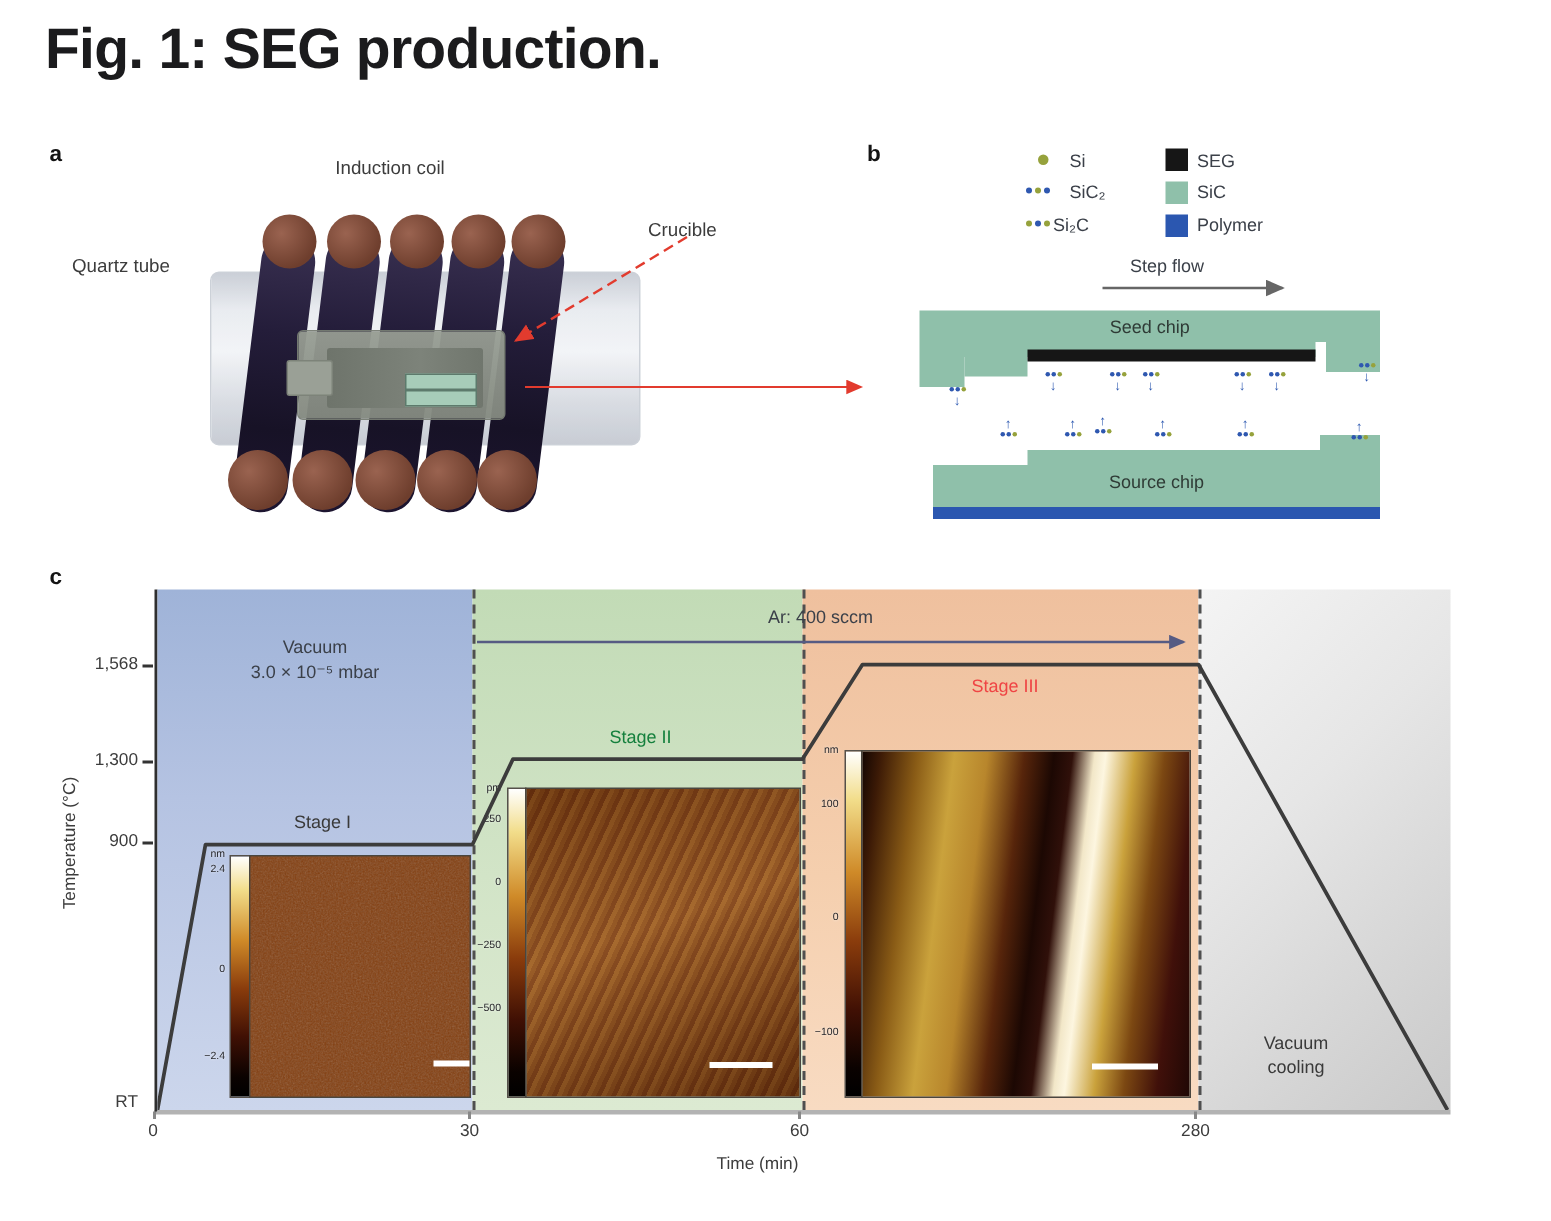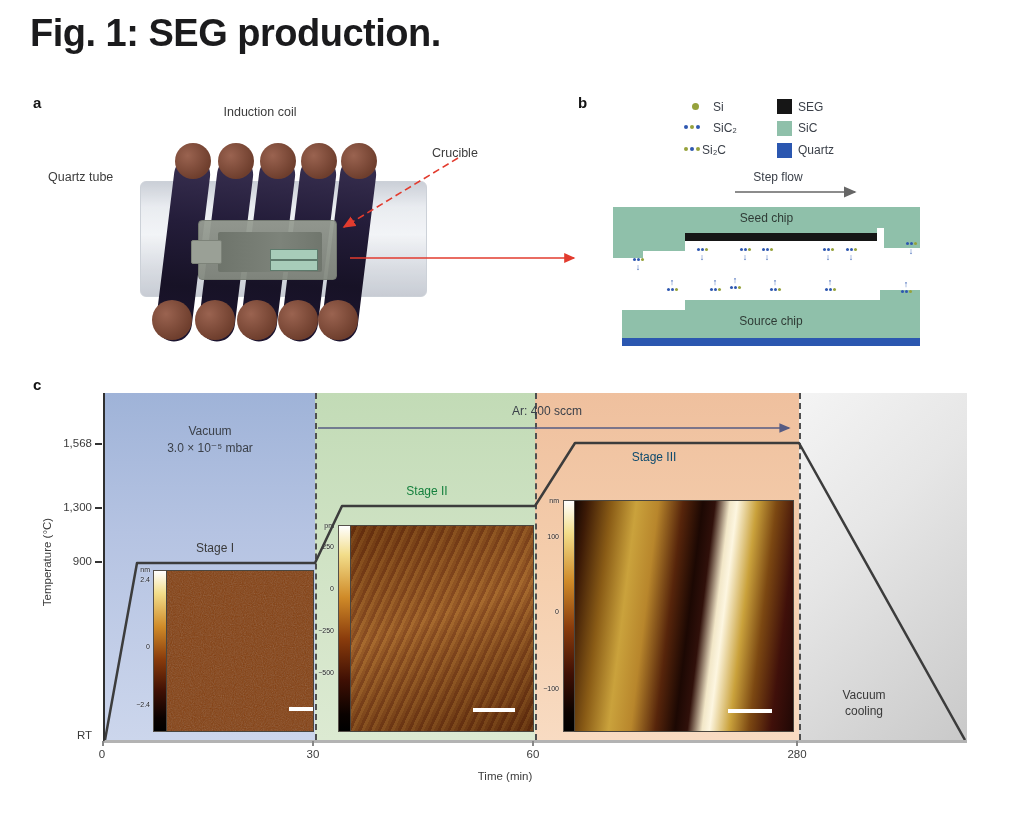--- a/index.html
+++ b/index.html
@@ -99,21 +99,21 @@
 
   <div class="abs cap" style="left:713px;top:100px">Si</div>
   <div class="abs cap" style="left:713px;top:121px">SiC₂</div>
   <div class="abs cap" style="left:702px;top:143px">Si₂C</div>
 
   <div class="abs sq" style="left:777px;top:99px;background:#161616"></div>
   <div class="abs sq teal" style="left:777px;top:121px"></div>
   <div class="abs sq" style="left:777px;top:143px;background:#2b57b0"></div>
   <div class="abs cap" style="left:798px;top:100px">SEG</div>
   <div class="abs cap" style="left:798px;top:121px">SiC</div>
-  <div class="abs cap" style="left:798px;top:143px">Quartz</div>
+  <div class="abs cap" style="left:798px;top:143px">Polymer</div>
 
   <div class="abs cap ctr" style="left:708px;top:170px;width:140px">Step flow</div>
 
   <div class="abs teal" style="left:613px;top:207px;width:307px;height:31px"></div>
   <div class="abs teal" style="left:613px;top:238px;width:30px;height:20px"></div>
   <div class="abs teal" style="left:643px;top:238px;width:42px;height:13px"></div>
   <div class="abs" style="left:877px;top:228px;width:7px;height:22px;background:#fff"></div>
   <div class="abs teal" style="left:884px;top:233px;width:36px;height:15px"></div>
   <div class="abs" style="left:685px;top:233px;width:192px;height:8px;background:#161616"></div>
   <div class="abs cap ctr" style="left:613px;top:211px;width:307px;color:#2f3b36">Seed chip</div>
@@ -234,21 +234,21 @@
       </defs>
       <polyline points="0,347 32,170 210,170 237,113 430,113 470,50 694,50 860,347" fill="none" stroke="#3c3c3c" stroke-width="2.5" stroke-linejoin="round"></polyline>
       <line x1="213" y1="35" x2="684" y2="35" stroke="#565b83" stroke-width="1.6" marker-end="url(#ah-ar)"></line>
     </svg>
 
     <div class="abs cap ctr" style="left:15px;top:31px;width:180px;z-index:40">Vacuum</div>
     <div class="abs cap ctr" style="left:15px;top:48px;width:180px;z-index:40">3.0 × 10⁻⁵ mbar</div>
     <div class="abs cap ctr" style="left:352px;top:11px;width:180px;z-index:40">Ar: 400 sccm</div>
     <div class="abs cap ctr" style="left:50px;top:148px;width:120px;z-index:40;color:#3a3a3a">Stage I</div>
     <div class="abs cap ctr" style="left:262px;top:91px;width:120px;z-index:40;color:#15803d">Stage II</div>
-    <div class="abs cap ctr" style="left:489px;top:57px;width:120px;z-index:40;color:#0c4a6e">Stage III</div>
+    <div class="abs cap ctr" style="left:505px;top:57px;width:120px;z-index:40;color:#ef4444">Stage III</div>
     <div class="abs cap ctr" style="left:709px;top:295px;width:100px;z-index:40;color:#3a3a3a">Vacuum</div>
     <div class="abs cap ctr" style="left:709px;top:311px;width:100px;z-index:40;color:#3a3a3a">cooling</div>
   </div>
 
   <div class="abs ytickmark" style="left:95px;top:443px"></div>
   <div class="abs ytickmark" style="left:95px;top:507px"></div>
   <div class="abs ytickmark" style="left:95px;top:561px"></div>
   <div class="abs tick rt" style="left:34px;top:437px;width:58px">1,568</div>
   <div class="abs tick rt" style="left:34px;top:501px;width:58px">1,300</div>
   <div class="abs tick rt" style="left:34px;top:555px;width:58px">900</div>

